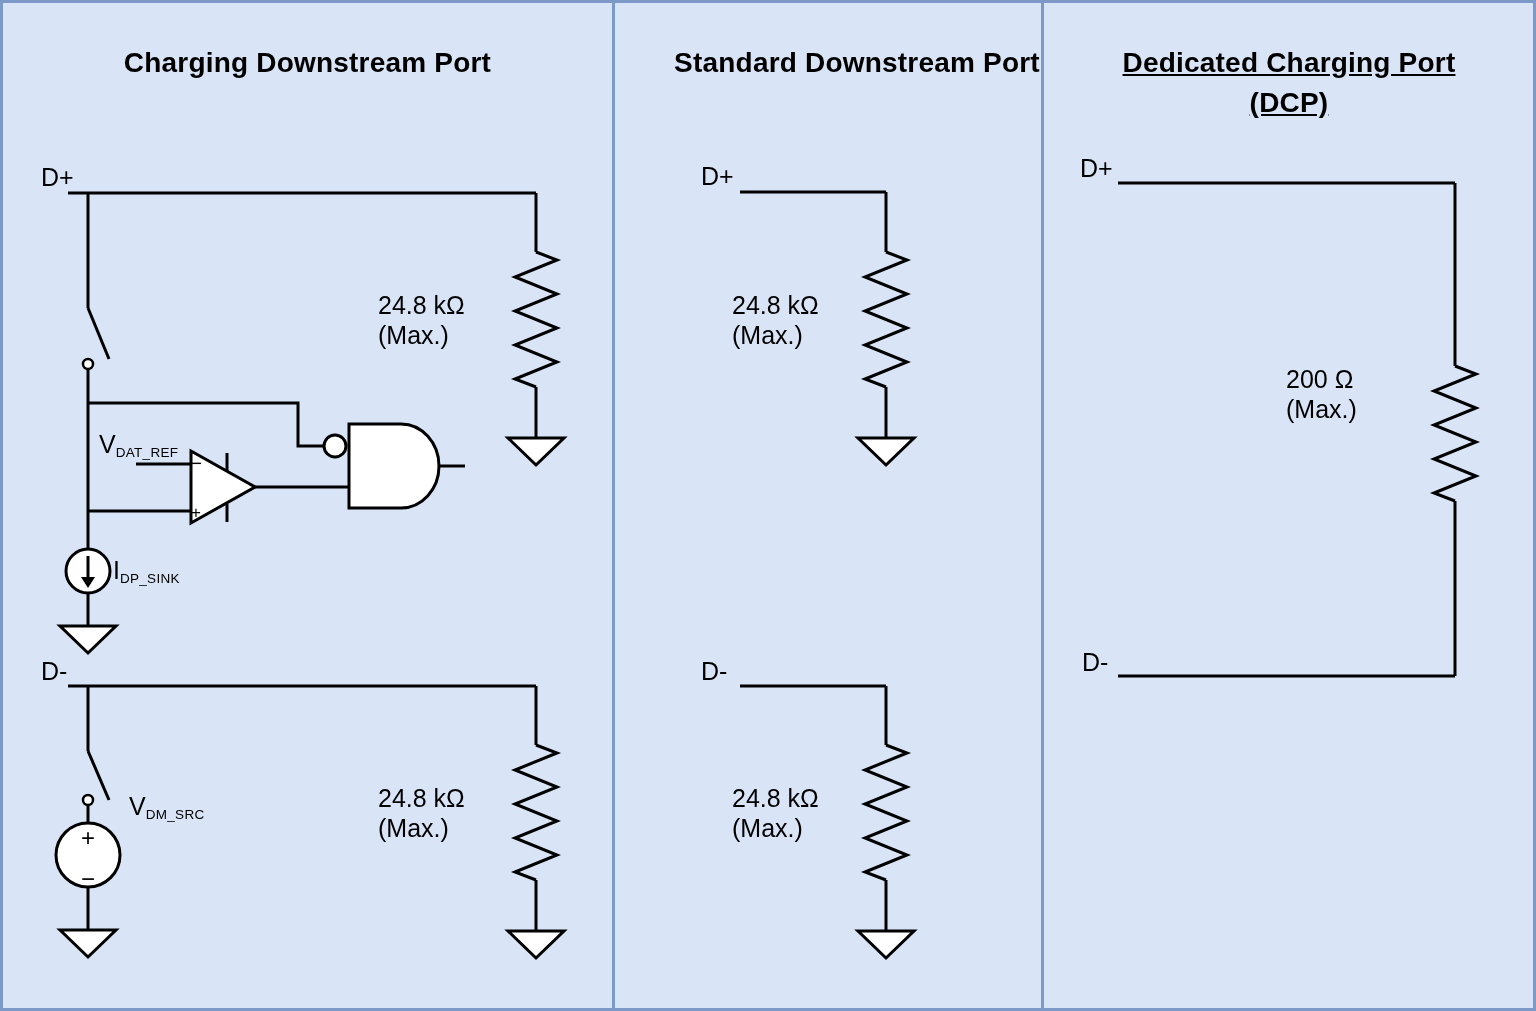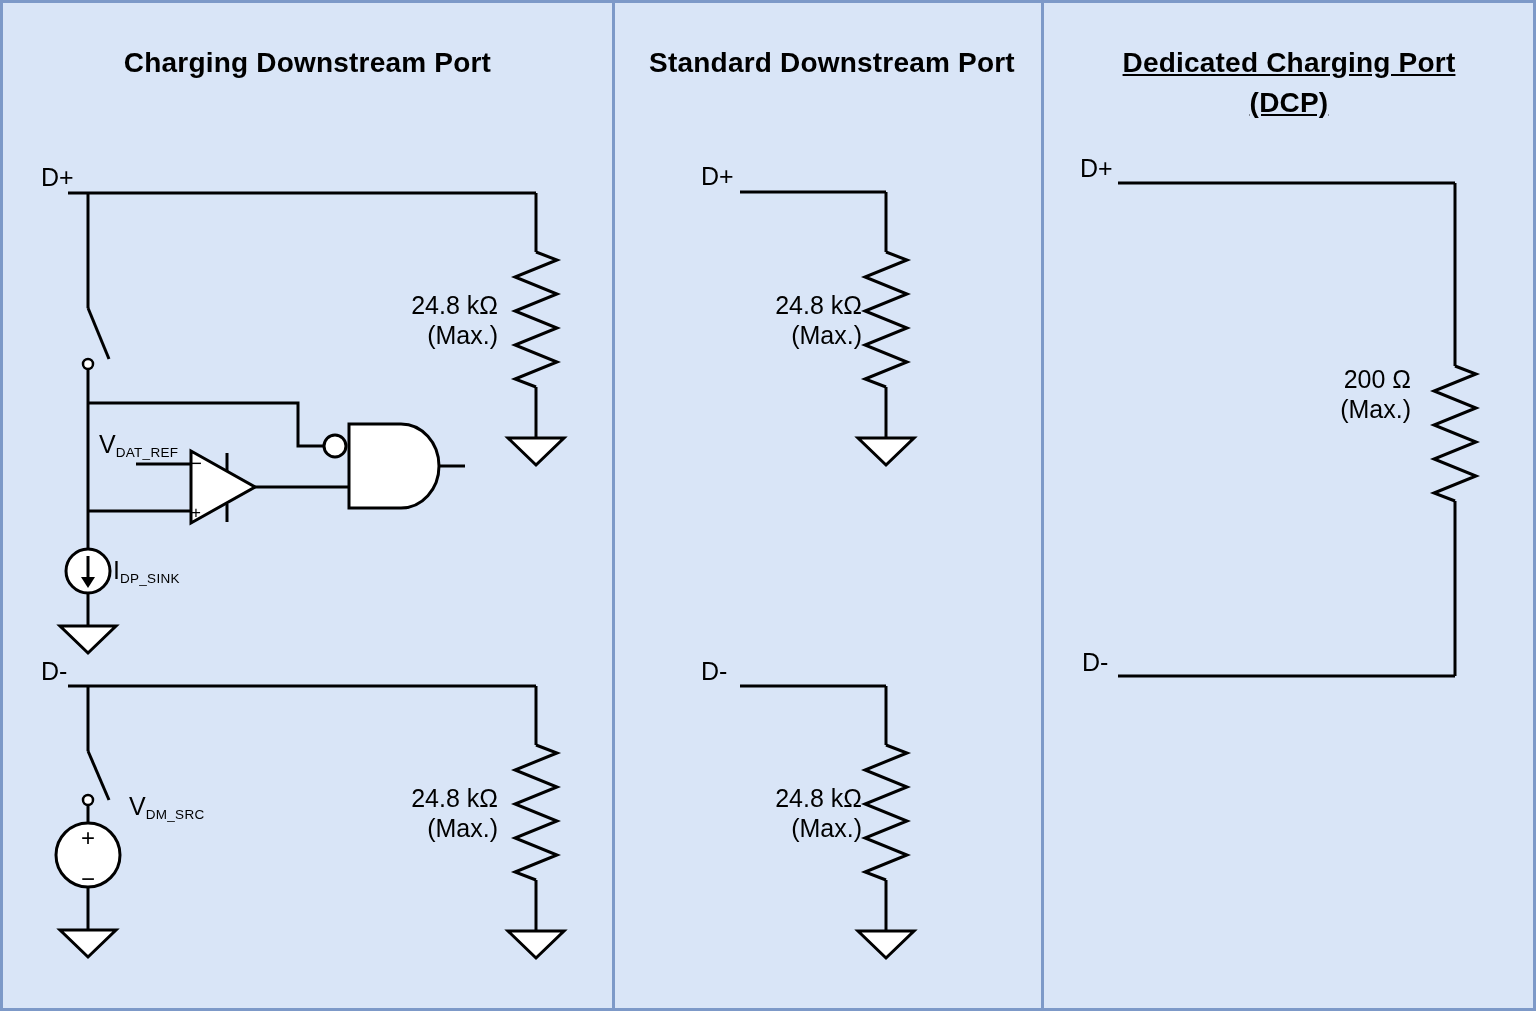--- a/index.html
+++ b/index.html
@@ -29,21 +29,21 @@
     line-height: 40px;
     letter-spacing: 0.2px;
   }
   .pin-label {
     position: absolute;
     font-size: 25px;
     line-height: 26px;
   }
   .rlabel {
     position: absolute;
-    text-align: right;
+    text-align: left;
     font-size: 25px;
     line-height: 30px;
   }
   .sym-label {
     position: absolute;
     font-size: 25px;
     line-height: 26px;
     white-space: nowrap;
   }
   .sym-label .sub {
@@ -67,21 +67,21 @@
 <body>
 
 <div class="stage">
 
   <div class="divider" style="left:609px;"></div>
   <div class="divider" style="left:1038px;"></div>
 
   <div class="panel-title" style="left:0; width:609px;">
     <div>Charging Downstream Port</div>
   </div>
-  <div class="panel-title" style="left:616px; width:426px;">
+  <div class="panel-title" style="left:641px; width:426px;">
     <div>Standard Downstream Port</div>
   </div>
   <div class="panel-title" style="left:1040px; width:492px;text-decoration:underline;">
     <div>Dedicated Charging Port</div>
     <div>(DCP)</div>
   </div>
 
   <svg class="circuit" viewBox="0 0 1536 1011">
 
     <g>

